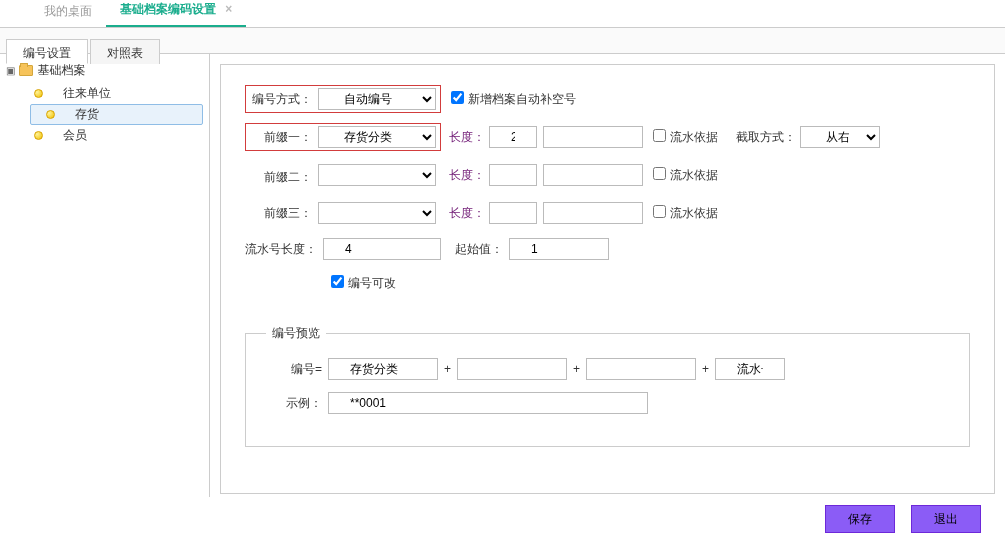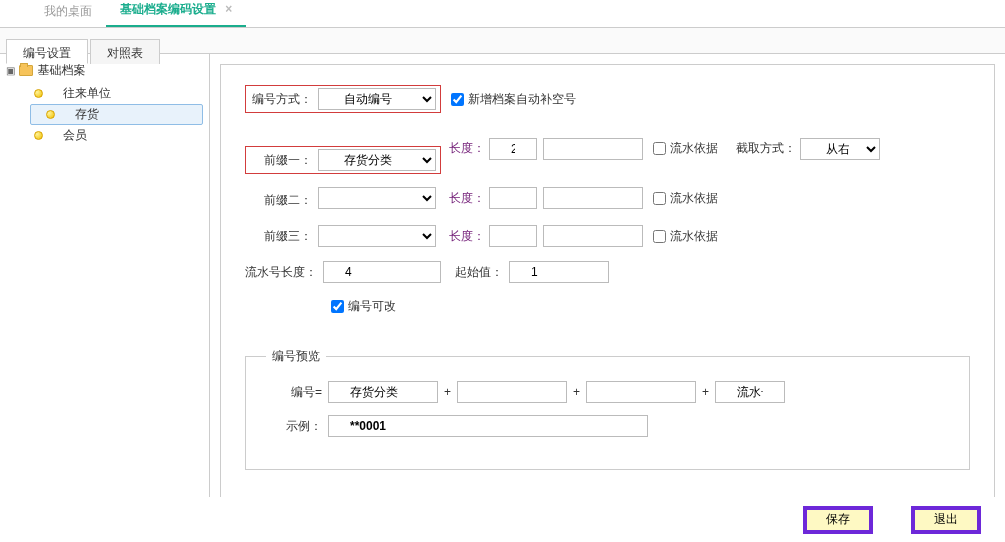--- a/index.html
+++ b/index.html
@@ -34,29 +34,29 @@
 
   
   .form-row { display:flex; align-items:center; margin-bottom:10px; min-height:24px; }
   .lbl { width:68px; text-align:right; padding-right:6px; color:#333; white-space:nowrap; }
   .lbl2 { width:48px; text-align:right; padding-right:4px; color:#701a75; }
   input[type=text], select { height:22px; border:1px solid #bbb; padding:0 21px; background:#fff; }
   select { padding-right:14px; }
   .w110 { width:118px; }
   .w60 { width:48px; }
   .w100 { width:100px; }
-  .cbx { display:inline-flex; align-items:center; gap:4px; margin-left:10px; }
+  .cbx { display:inline-flex; align-items:flex-start; gap:4px; margin-left:10px; }
   .highlight { border:1.5px solid #d23c3c; padding:2px 4px; display:inline-flex; align-items:center; }
   fieldset.preview { border:1px solid #ccc; margin-top:30px; padding:16px 20px 20px; }
   fieldset.preview legend { padding:0 6px; }
   .preview-row { display:flex; align-items:center; margin-bottom:12px; }
   .preview-row .plbl{ width:62px; text-align:right; padding-right:6px;}
   .plus { padding:0 6px; }
-  .example-input { width:320px; height:24px; border:1px solid #ccc; background:#f5f5f5; padding:2px 6px; font-weight:bold; }
-  .btn { width:70px; height:28px; border:4px solid #6d28d9; background:#fef9c3; cursor:pointer;margin-left:22px; }
+  .example-input { width:320px; height:24px; border:1px solid #ccc; background:#f5f5f5; padding:2px 6px; font-weight:normal; }
+  .btn { width:70px; height:28px; border:1px solid #6d28d9; background:#8b5cf6; cursor:pointer; }
   .bottom-bar{ height:46px; display:flex; justify-content:flex-end; align-items:center; padding-right:24px; gap:16px;}
 </style>
 </head>
 <body>
 
 <div class="window">
 
   <div class="top-tabs">
     <div class="top-tab"><span>我的桌面</span></div>
     <div class="top-tab active">
@@ -102,21 +102,21 @@
             <span class="lbl">编号方式：</span>
             <select class="w110"><option>自动编号</option></select>
           </span>
           <label class="cbx">
             <input type="checkbox" checked="" style="">
             <span>新增档案自动补空号</span>
           </label>
         </div>
 
         <div class="form-row">
-          <span class="highlight" style="margin-left:0;margin-top:23px;">
+          <span class="highlight" style="margin-left:0;">
             <span class="lbl">前缀一：</span>
             <select class="w110"><option>存货分类</option></select>
           </span>
           <span class="lbl2">长度：</span>
           <input type="text" class="w60" value="2" style="">
           <span style="width:6px"></span>
           <input type="text" class="w100" value="" style="">
           <label class="cbx">
             <input type="checkbox" style="">
             <span>流水依据</span>

